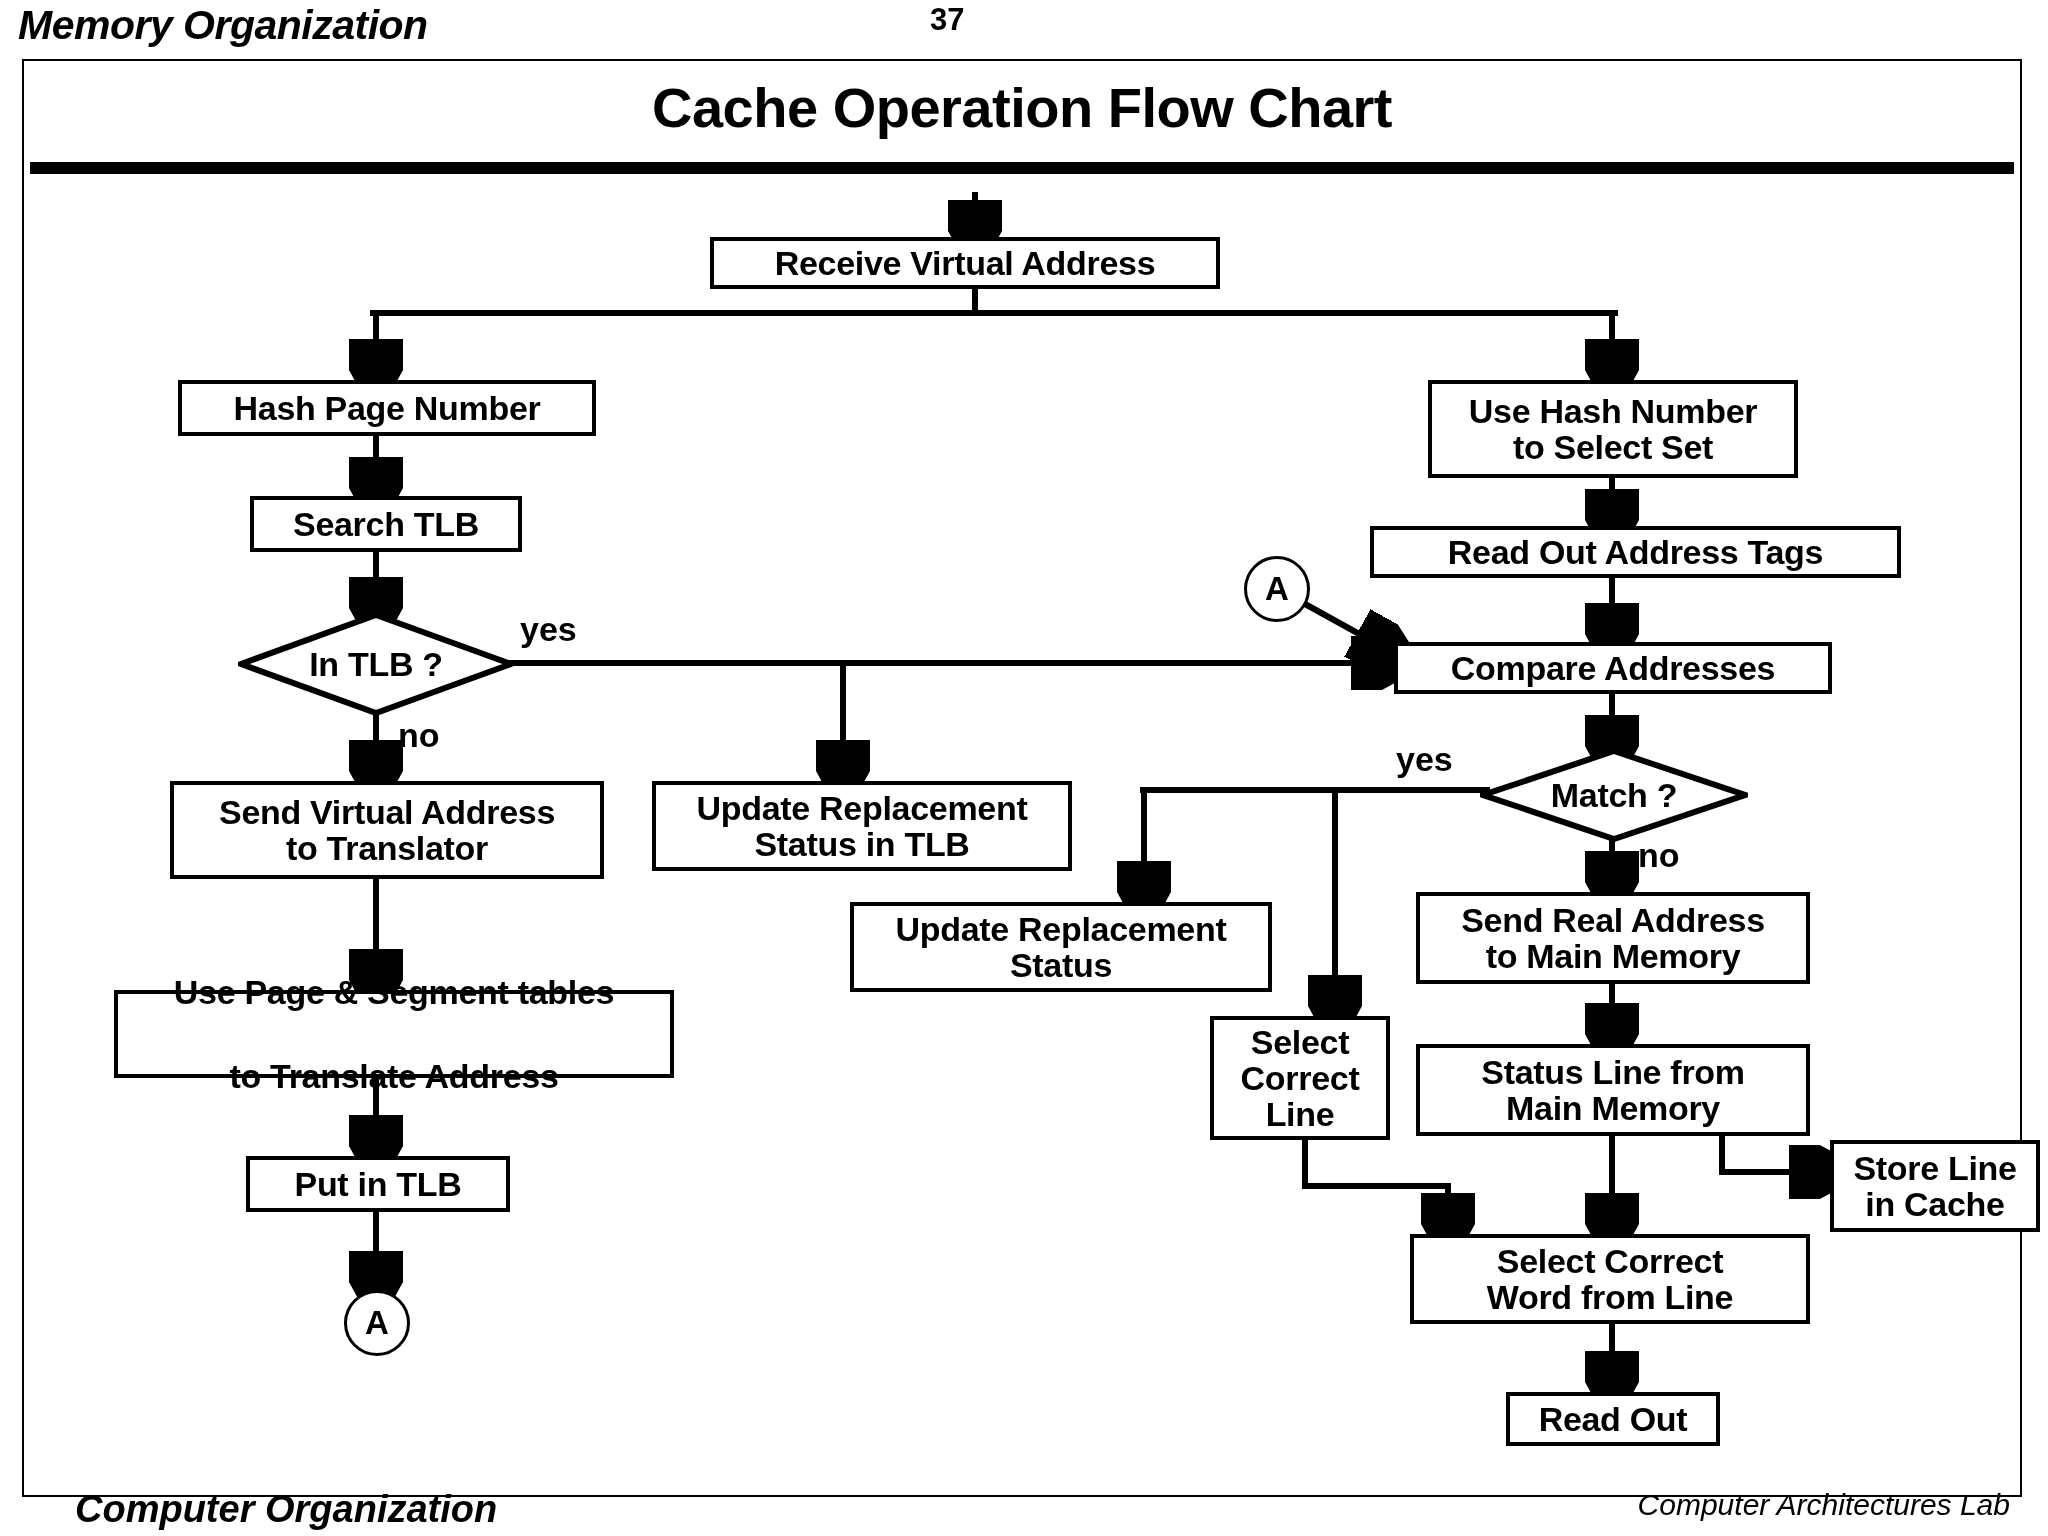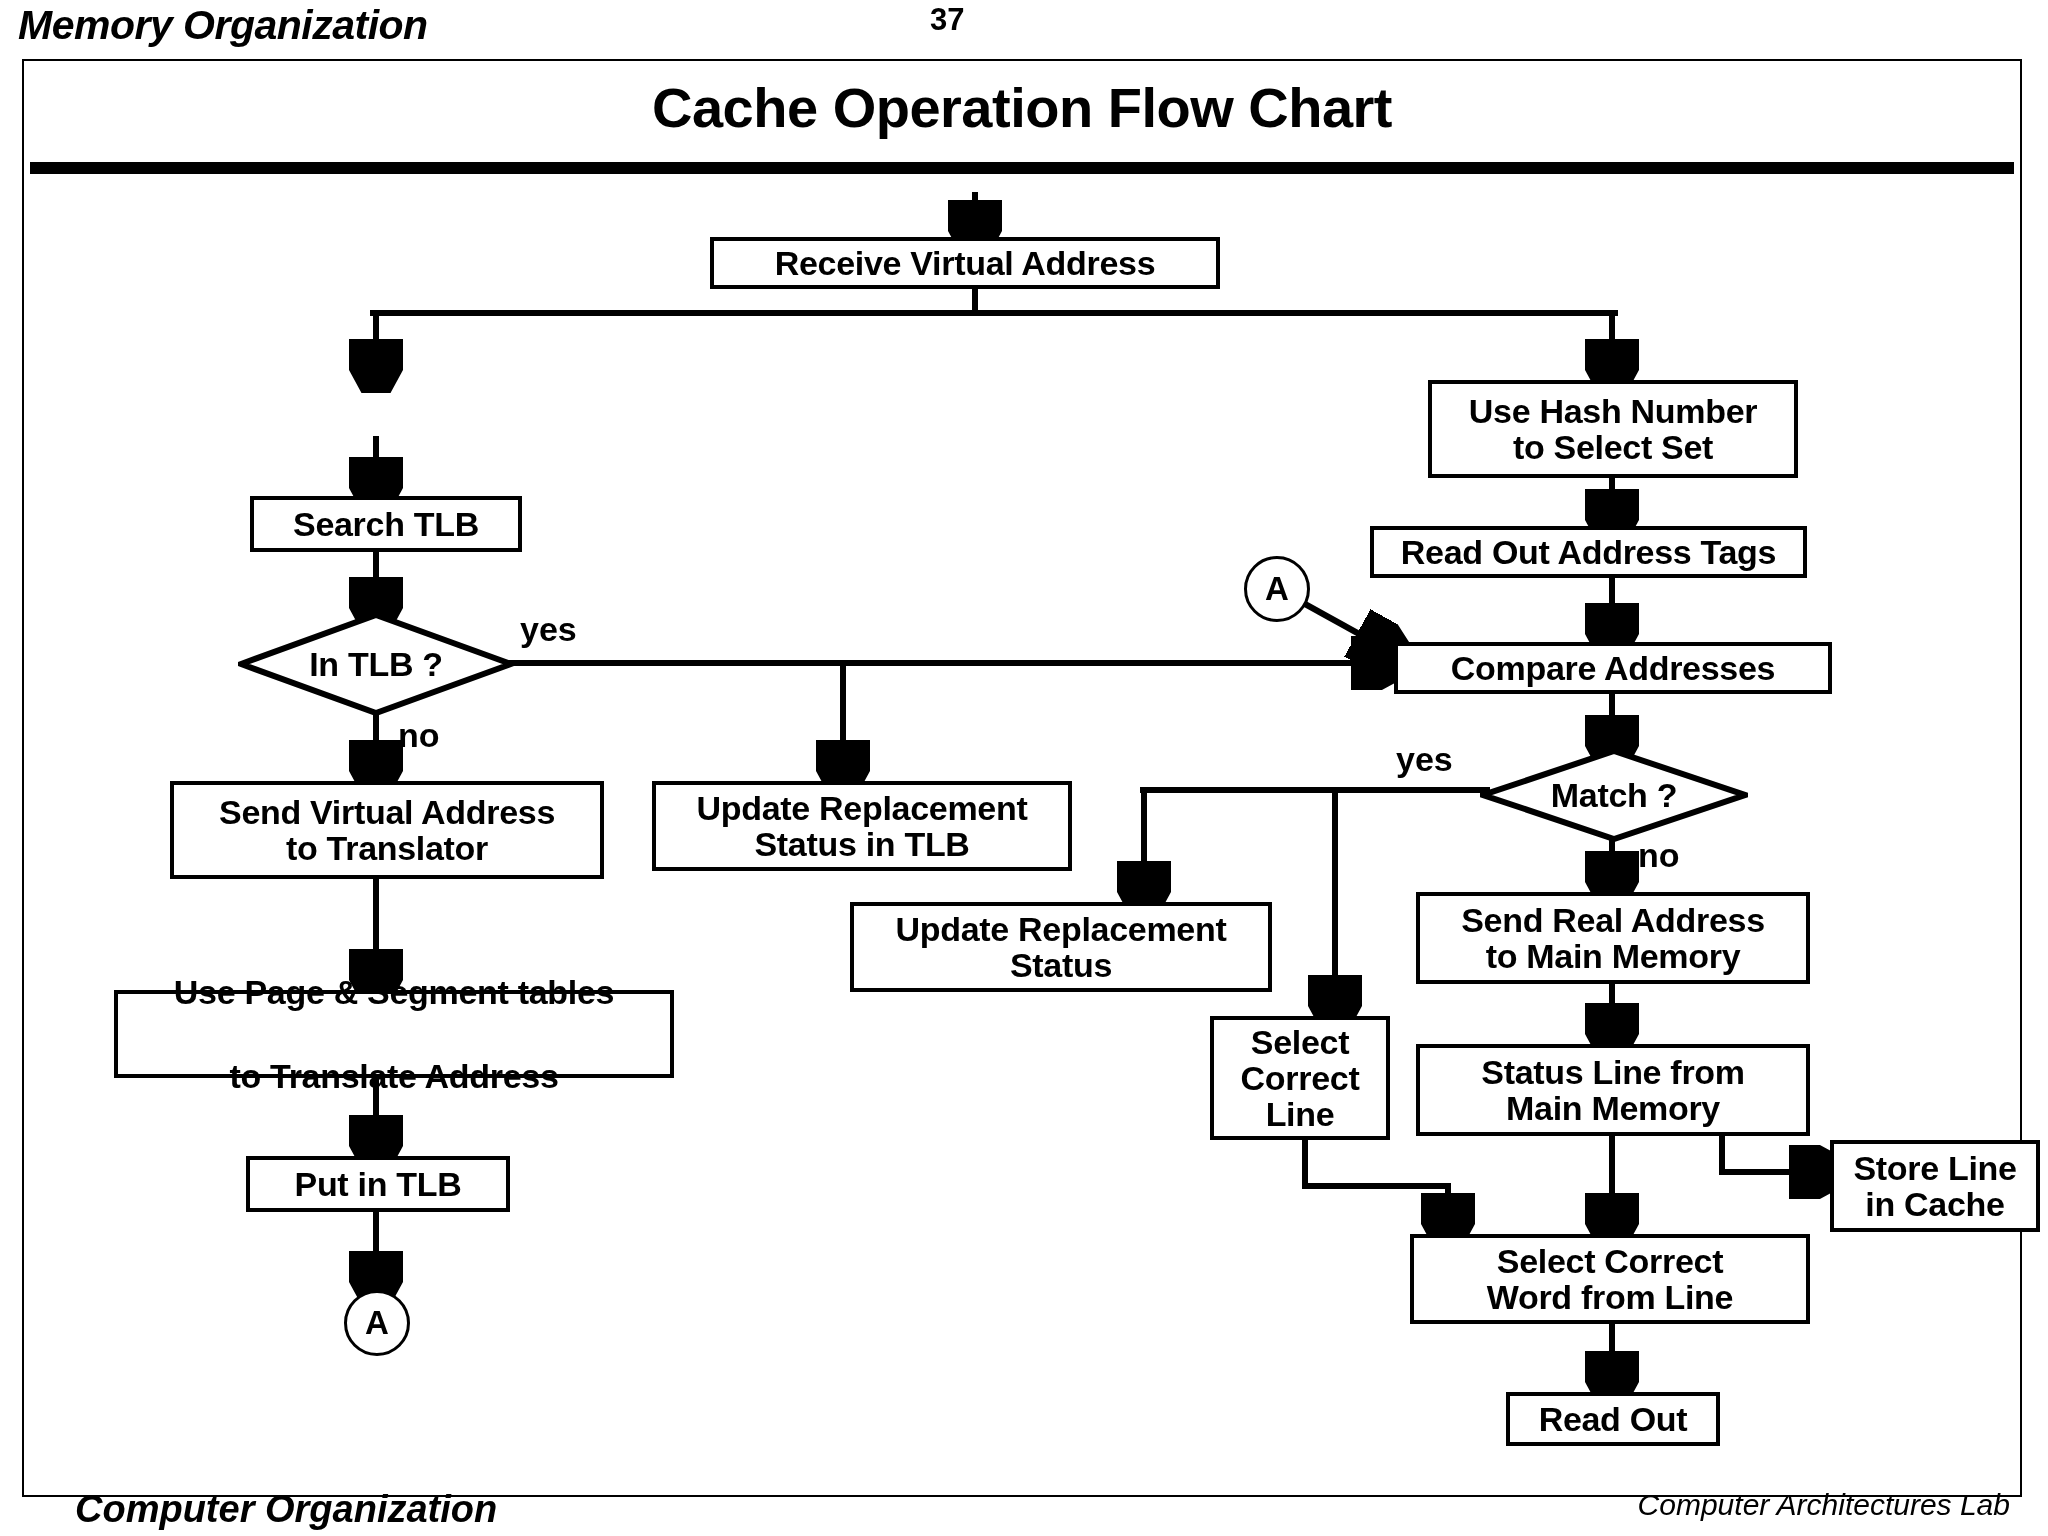--- a/index.html
+++ b/index.html
@@ -148,20 +148,23 @@
     <polygon points="134,3 265,47 134,91 3,47" fill="#fff" stroke="#000" stroke-width="6"></polygon>
   </svg>
   <div class="node" style="left:1480px;top:748px;width:268px;height:94px;border:none;background:transparent;">
     <span>Match ?</span>
   </div>
 
   <div class="node" style="left:710px;top:237px;width:510px;height:52px;">
     <span>Receive Virtual Address</span>
   </div>
 
+  <div class="node" style="left:178px;top:380px;width:418px;height:56px;">
+    <span>Hash Page Number</span>
+  </div>
 
   <div class="node" style="left:250px;top:496px;width:272px;height:56px;">
     <span>Search TLB</span>
   </div>
 
   <div class="node" style="left:170px;top:781px;width:434px;height:98px;flex-direction:column;">
     <span>Send Virtual Address</span>
     <span>to Translator</span>
   </div>
 
@@ -186,21 +189,21 @@
   <div class="node" style="left:850px;top:902px;width:422px;height:90px;flex-direction:column;">
     <span>Update Replacement</span>
     <span>Status</span>
   </div>
 
   <div class="node" style="left:1428px;top:380px;width:370px;height:98px;flex-direction:column;">
     <span>Use Hash Number</span>
     <span>to Select Set</span>
   </div>
 
-  <div class="node" style="left:1370px;top:526px;width:437px;height:52px;">
+  <div class="node" style="left:1370px;top:526px;width:531px;height:52px;">
     <span>Read Out Address Tags</span>
   </div>
 
   <div class="conn" style="position:absolute;left:1244px;top:556px;width:66px;height:66px;">
     <span>A</span>
   </div>
 
   <div class="node" style="left:1394px;top:642px;width:438px;height:52px;">
     <span>Compare Addresses</span>
   </div>

